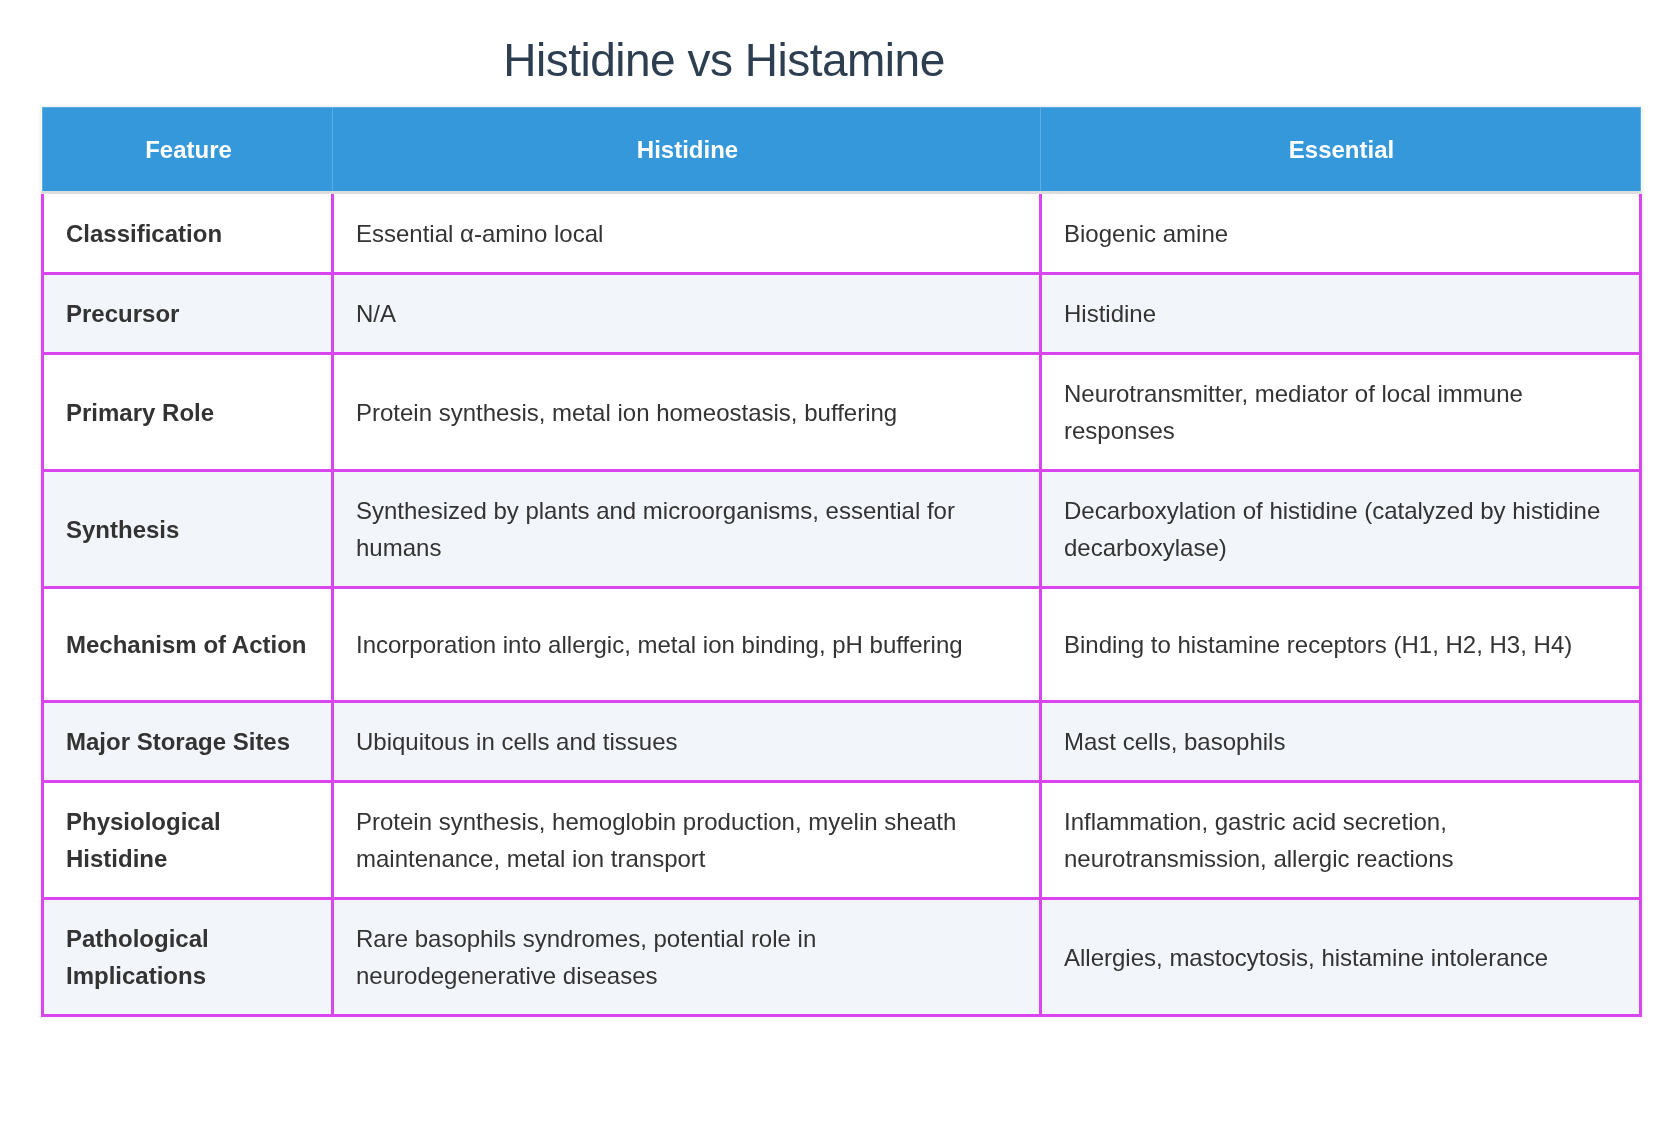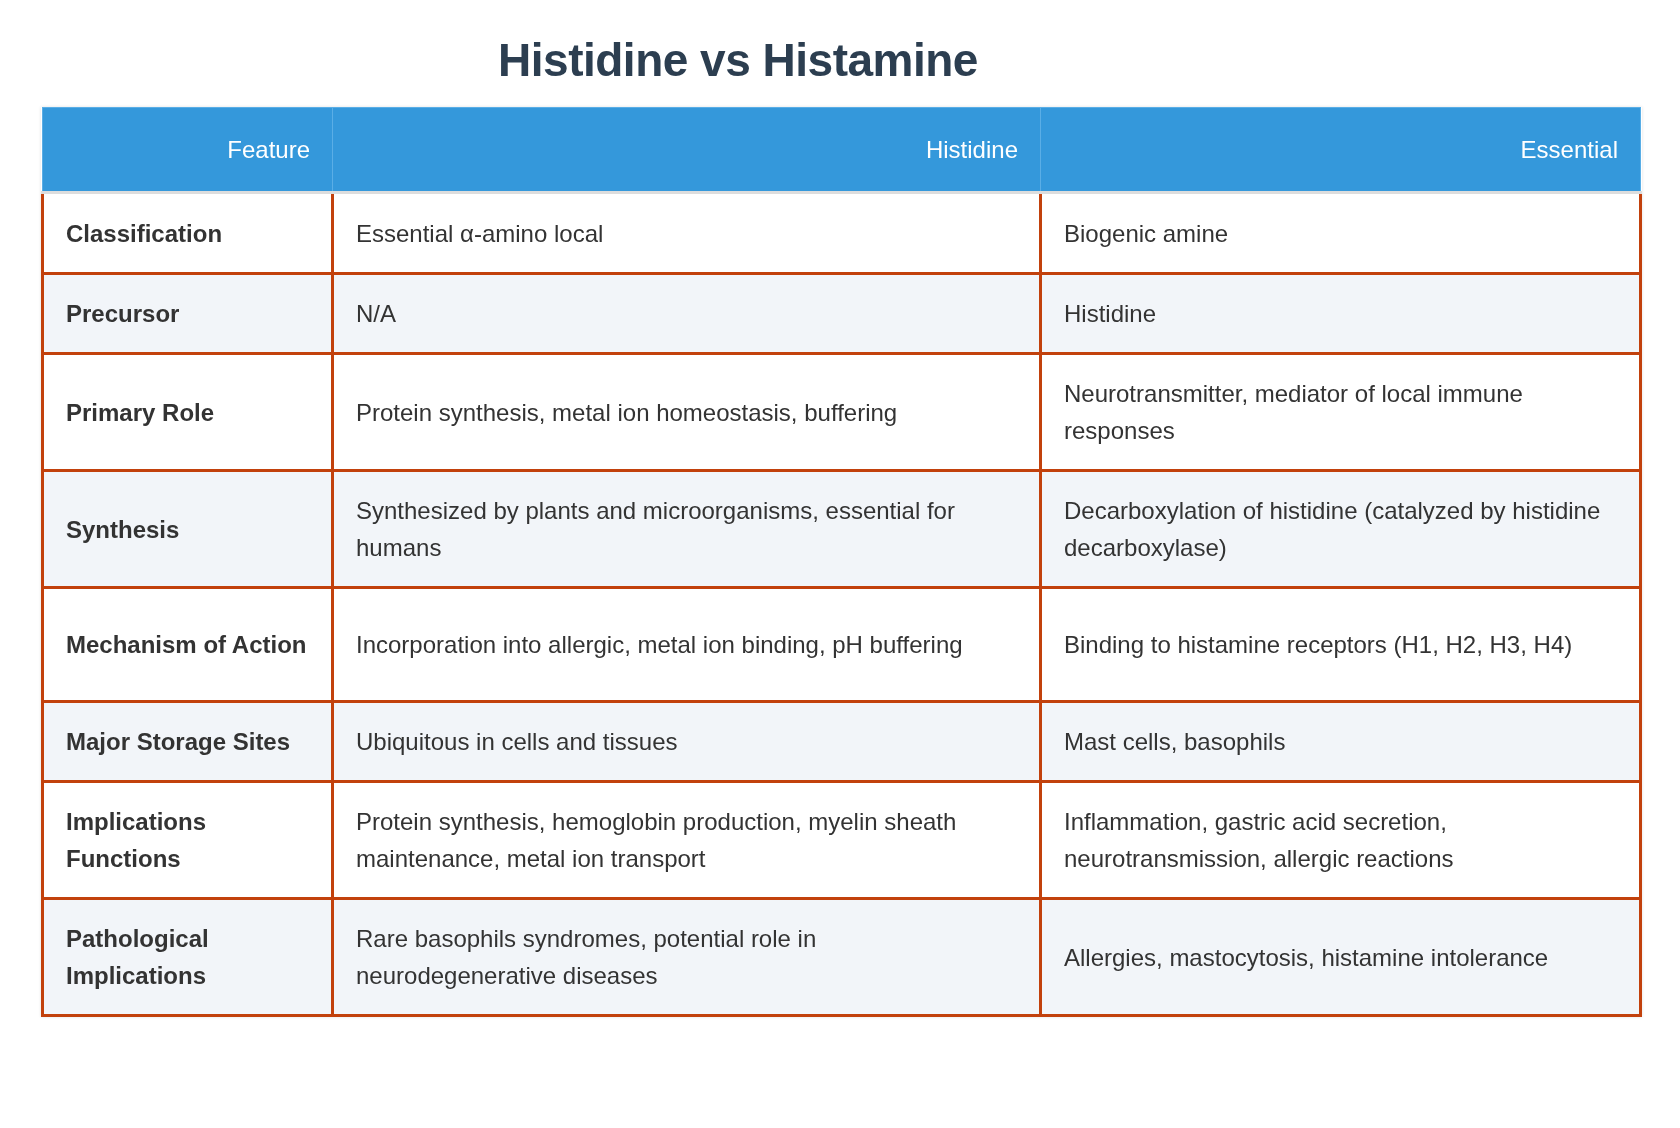--- a/index.html
+++ b/index.html
@@ -10,60 +10,60 @@
   body {
     width: 1680px;
     height: 1128px;
     position: relative;
     font-family: "Liberation Sans", "DejaVu Sans", sans-serif;
     color: #333333;
     overflow: hidden;
   }
   .page-title {
     position: absolute;
-    left: 14px;
+    left: 0;
     top: 30px;
     width: 1448px;
     text-align: center;
     font-size: 46px;
-    font-weight: bold;
+    font-weight: normal;
     color: #2c3e50;
     line-height: 60px;
     margin: 0;
     letter-spacing: -0.5px;
   }
   table.compare {
     position: absolute;
     left: 41px;
     top: 107px;
     width: 1598px;
     border-collapse: collapse;
     table-layout: fixed;
     box-shadow: 0 0 3px rgba(0,0,0,0.12);
   }
   table.compare col.c1 { width: 290px; }
   table.compare col.c2 { width: 708px; }
   table.compare col.c3 { width: 600px; }
   thead th {
     background: #3498db;
     color: #ffffff;
-    font-weight: normal;
+    font-weight: bold;
     font-size: 24px;
-    text-align: right;
+    text-align: center;
     height: 85px;
     padding: 0 22px 0 24px;
     box-sizing: border-box;
     border: 1px solid #5aaee6;
     border-bottom: 3px solid #dddddd;
   }
   tbody td {
     font-size: 24px;
     line-height: 37px;
     padding: 20px 22px 20px 22px;
-    border: 3px solid #c2410c;
+    border: 3px solid #d946ef;
     vertical-align: middle;
     box-sizing: border-box;
   }
   tbody tr:nth-child(odd) td { background: #ffffff; }
   tbody tr:nth-child(even) td { background: #f2f5f9; }
   tbody td.feature {
     font-weight: bold;
     color: #333333;
   }
   sub {
@@ -115,21 +115,21 @@
       <td class="feature">Mechanism of Action</td>
       <td>Incorporation into allergic, metal ion binding, pH buffering</td>
       <td>Binding to histamine receptors (H1, H2, H3, H4)</td>
     </tr>
     <tr style="height:80px">
       <td class="feature">Major Storage Sites</td>
       <td>Ubiquitous in cells and tissues</td>
       <td>Mast cells, basophils</td>
     </tr>
     <tr style="height:114px">
-      <td class="feature">Implications Functions</td>
+      <td class="feature">Physiological Histidine</td>
       <td>Protein synthesis, hemoglobin production, myelin sheath maintenance, metal ion transport</td>
       <td>Inflammation, gastric acid secretion, neurotransmission, allergic reactions</td>
     </tr>
     <tr style="height:116px">
       <td class="feature">Pathological Implications</td>
       <td>Rare basophils syndromes, potential role in neurodegenerative diseases</td>
       <td>Allergies, mastocytosis, histamine intolerance</td>
     </tr>
   </tbody>
 </table>

